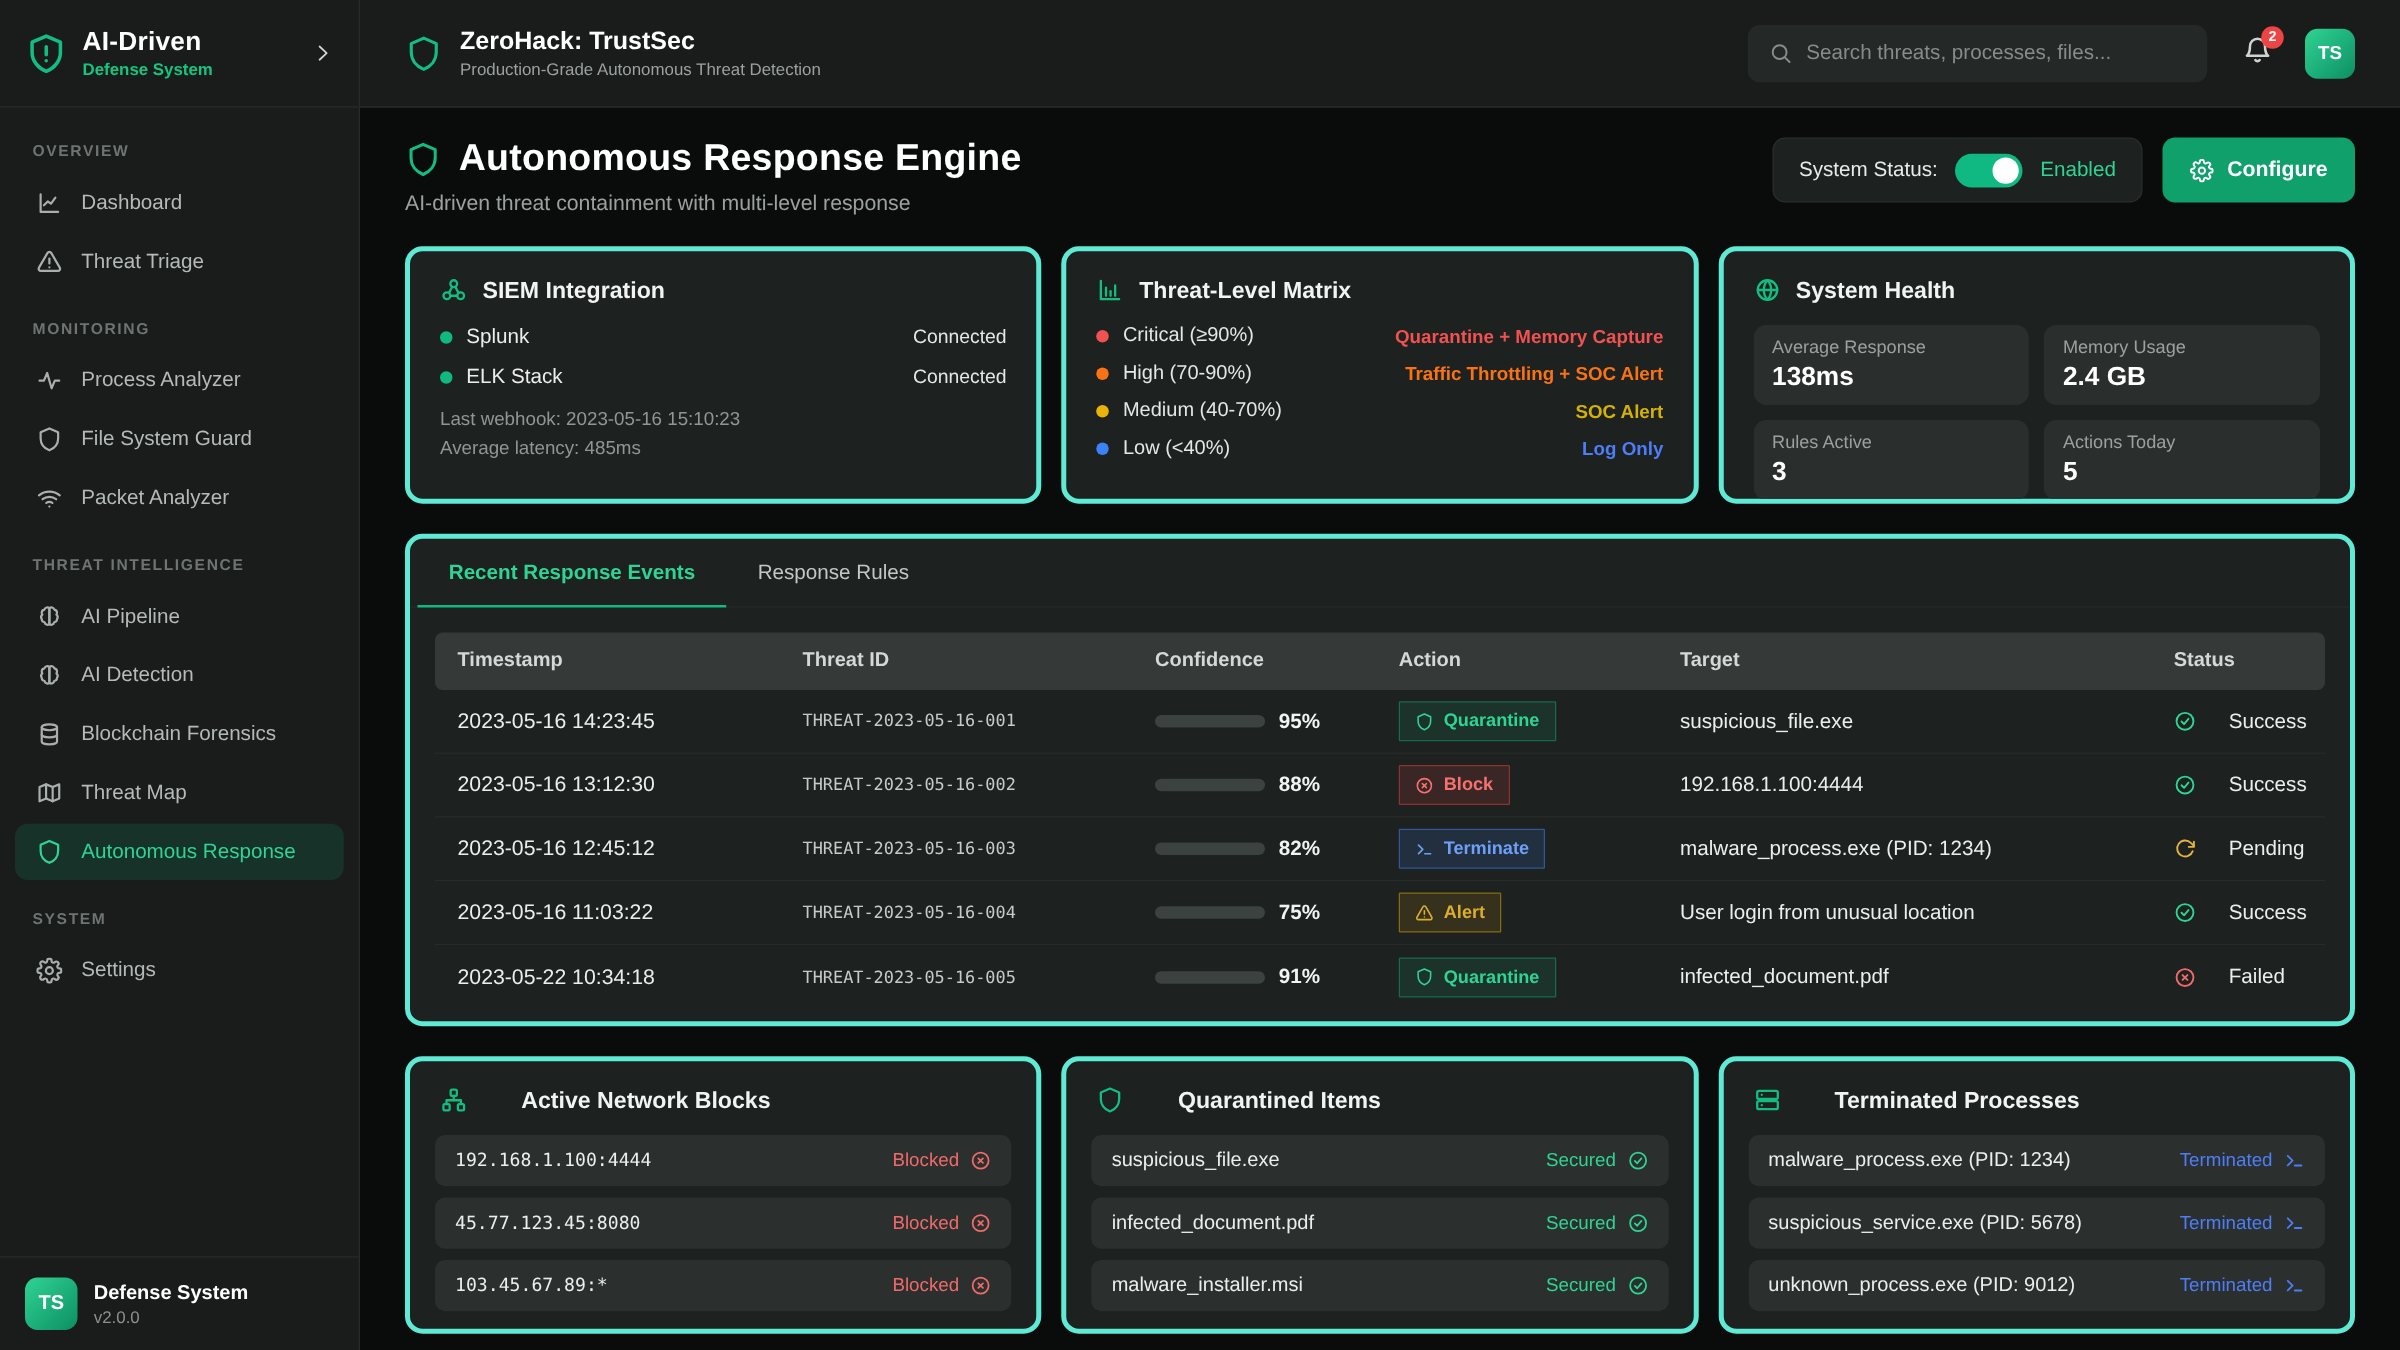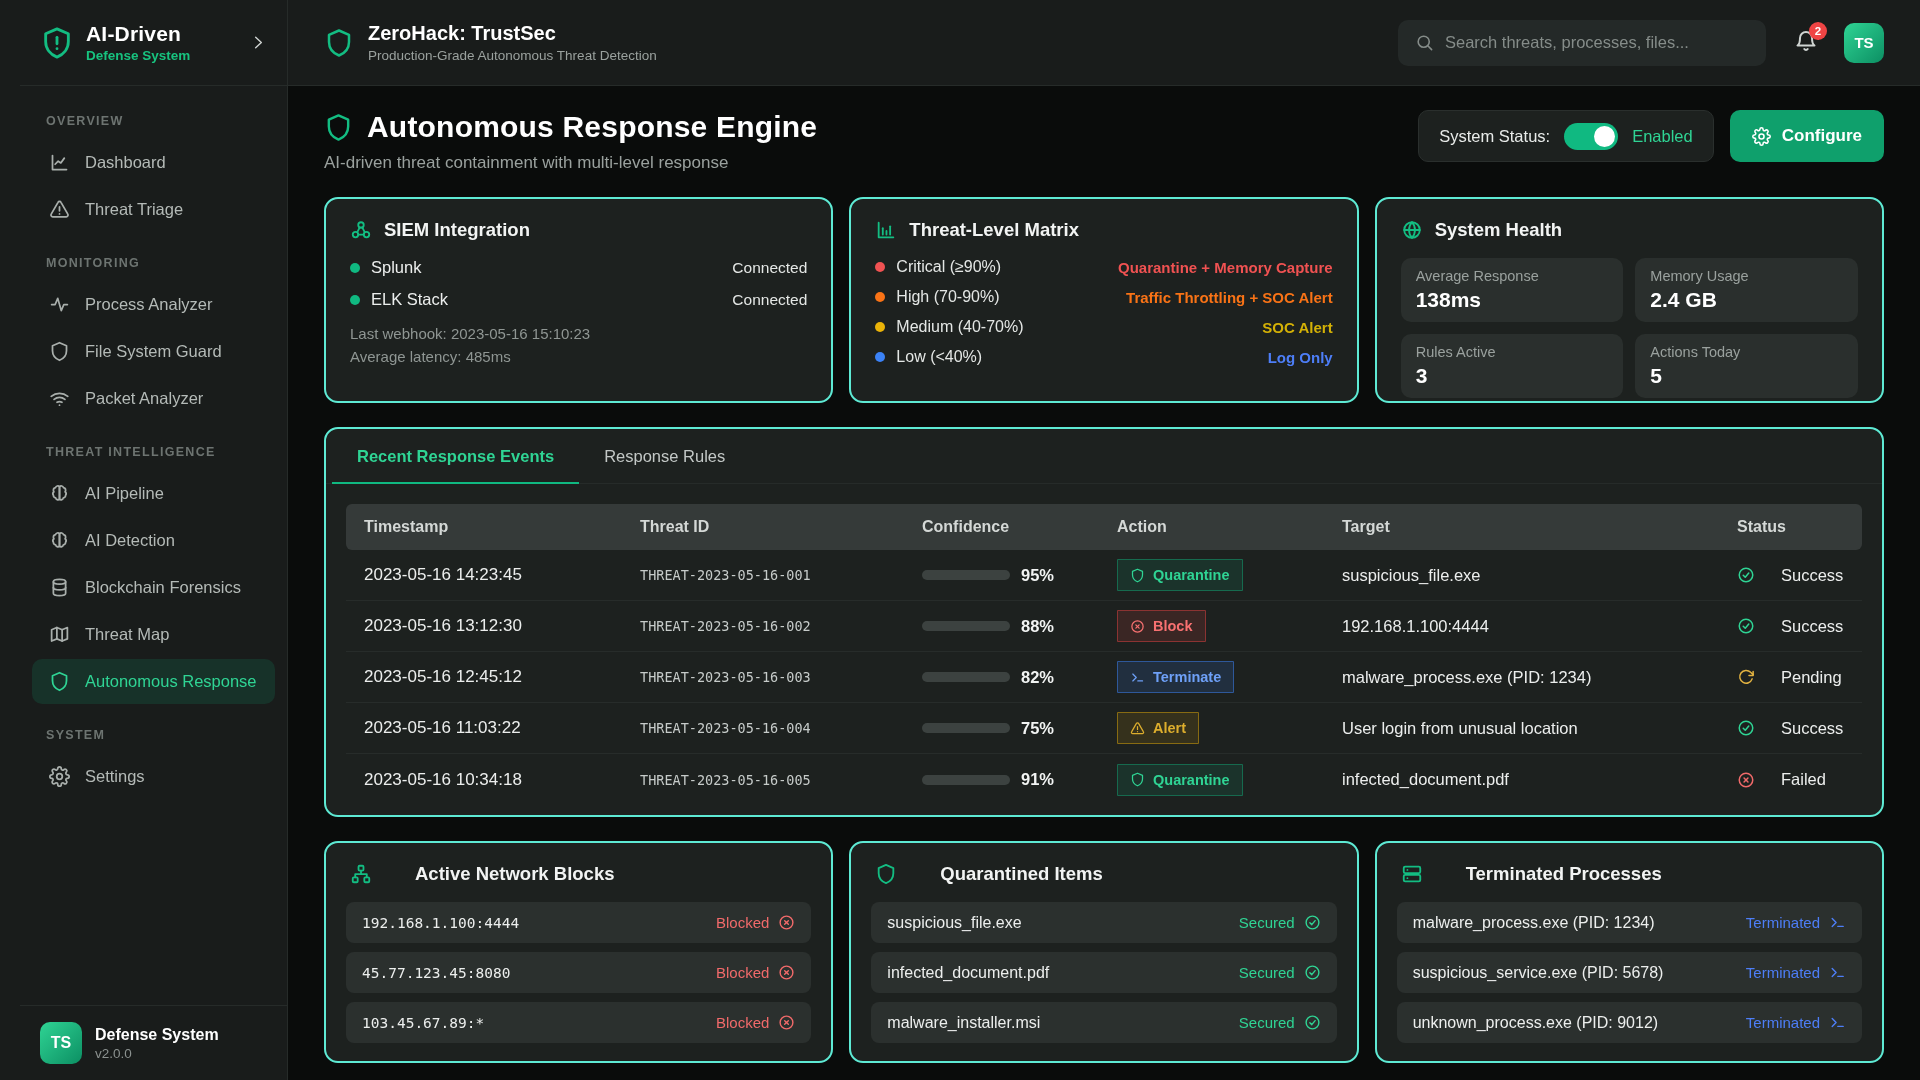--- a/index.html
+++ b/index.html
@@ -6,21 +6,21 @@
   html,body { width:1920px; height:1080px; overflow:hidden; background:#0a0c0b;
     font-family:"Liberation Sans", sans-serif; color:#e8ebe9; }
 
   
   .svgi { display:inline-flex; width:20px; height:20px; flex:none; }
   .svgi svg { width:100%; height:100%; fill:none; stroke:currentColor;
     stroke-width:2; stroke-linecap:round; stroke-linejoin:round; }
 
   
   .sidebar { position:fixed; left:0; top:0; bottom:0; width:288px;
-    background:#191c1b; border-right:1px solid #262b29; display:flex; flex-direction:column; z-index:3;padding-left:20px; }
+    background:#191c1b; border-right:1px solid #262b29; display:flex; flex-direction:column; z-index:3; }
   .sb-head { height:86px; display:flex; align-items:center; gap:12px;
     padding:0 20px; border-bottom:1px solid #262b29; flex:none; }
   .logo-ic { color:#13bd82; width:34px; height:34px; }
   .logo-title { font-size:21px; font-weight:700; color:#ffffff; letter-spacing:.2px; }
   .logo-sub { font-size:13.5px; font-weight:700; color:#17c37f; margin-top:2px; }
   .collapse-btn { margin-left:auto; color:#d0d4d2; width:17px; height:17px; cursor:pointer; }
   .sb-nav { flex:1; padding:6px 0 0; overflow:hidden; }
   .sb-sec { padding:22px 26px 10px; font-size:12.5px; font-weight:700;
     letter-spacing:1.3px; color:#6d7471; }
   .sb-item { display:flex; align-items:center; gap:15px; margin:2px 12px;
@@ -72,21 +72,21 @@
   .toggle::after { content:""; position:absolute; top:3px; right:3px; width:21px; height:21px;
     border-radius:50%; background:#fff; }
   .status-value { font-size:16.5px; color:#2fd494; }
   .config-btn { background:#0fa06c; color:#fff; height:52px; border:none; border-radius:10px;
     padding:0 22px; display:flex; gap:11px; align-items:center; font-size:17px; font-weight:600;
     font-family:inherit; cursor:pointer; }
   .config-btn .svgi { width:19px; height:19px; }
 
   
   .grid3 { display:grid; grid-template-columns:repeat(3,1fr); gap:16px; }
-  .card { background:#1d211f; border:2px solid #5eead4; border-radius:14px; padding:20px 24px; }
+  .card { background:#1d211f; border:4px solid #5eead4; border-radius:14px; padding:20px 24px; }
   .card-title { display:flex; gap:12px; align-items:center; font-size:18.5px; font-weight:700;
     color:#f2f4f3; margin-bottom:17px; }
   .card-title .svgi { width:22px; height:22px; color:#13bd82; }
   .top-cards .card { height:206px; overflow:hidden; }
 
   .dot { width:10px; height:10px; border-radius:50%; flex:none; }
   .siem-row { display:flex; align-items:center; gap:11px; margin-bottom:13px; }
   .siem-name { font-size:16.5px; color:#eceeed; }
   .siem-status { margin-left:auto; font-size:15.5px; color:#e4e7e5; }
   .siem-meta { font-size:15px; color:#8f9693; line-height:1.55; margin-top:7px; }
@@ -576,21 +576,21 @@
         <span class="svgi ">
                 <svg viewBox="0 0 24 24">
                   <circle cx="12" cy="12" r="9"></circle>
                   <polyline points="8.3 12.3 11 15 15.7 9.4"></polyline>
                 </svg>
               </span>
               <span>Success</span>
             </div>
     </div>
           <div class="tr row">
-      <div class="c-ts">2023-05-16 10:34:18</div>
+      <div class="c-ts">2023-05-22 10:34:18</div>
       <div class="c-tid">THREAT-2023-05-16-005</div>
       <div>
         <span class="conf-track">
           <span class="conf-fill" style="width:91%;background:#ef4444"></span></span>
         <span class="conf-pct">91%</span>
             </div>
       <div>
               <span class="badge act-quarantine">
         <span class="svgi ">
                   <svg viewBox="0 0 24 24">

